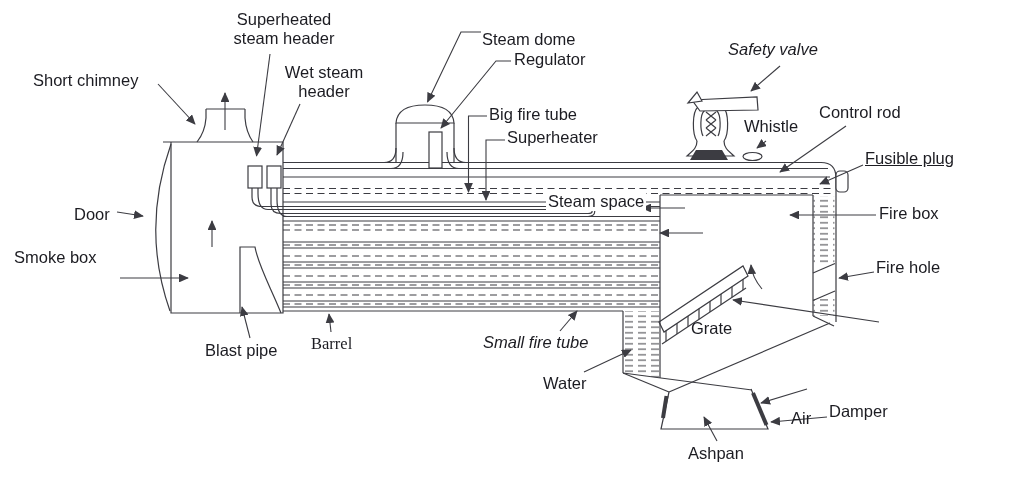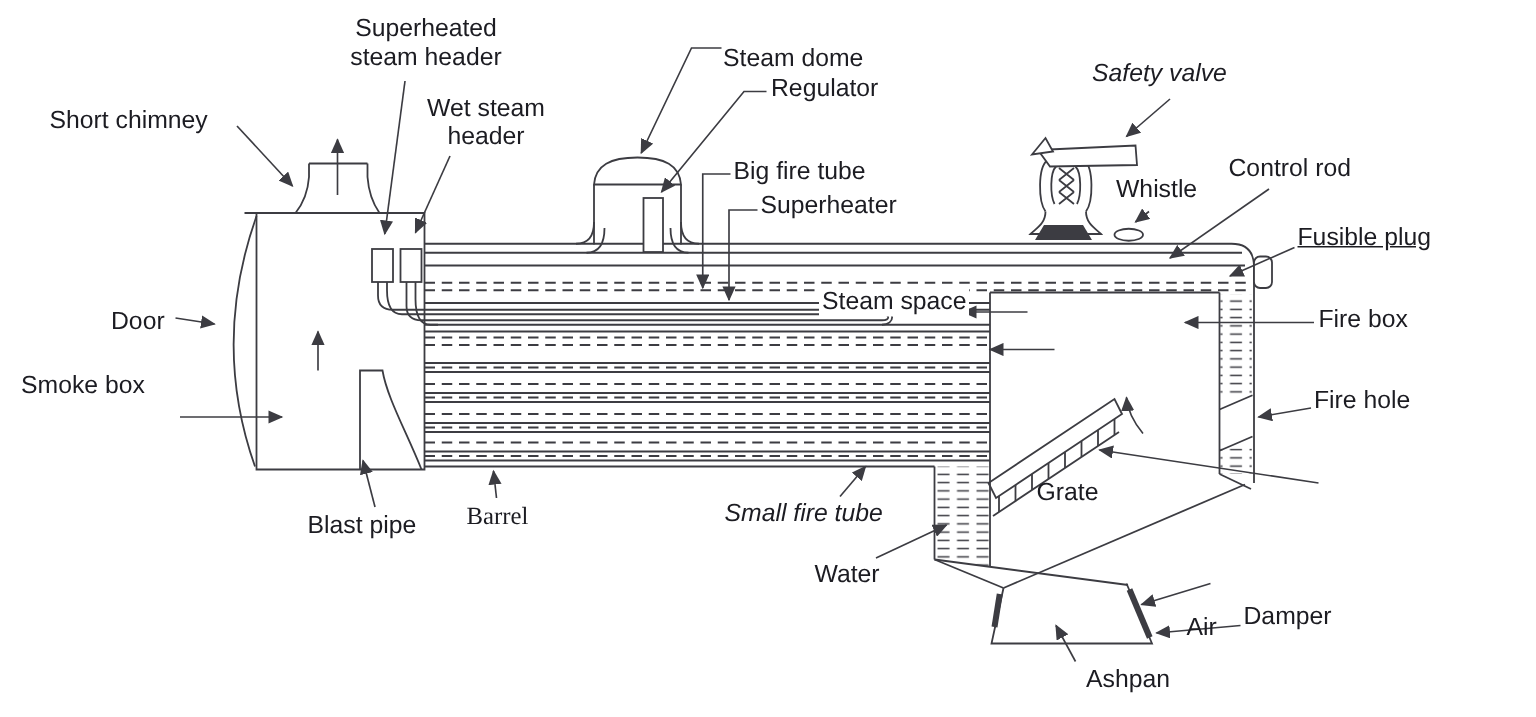--- a/index.html
+++ b/index.html
@@ -214,14 +214,14 @@
   <div class="lbl" style="left:74px;top:205px;">Door</div>
   <div class="lbl" style="left:14px;top:248px;">Smoke box</div>
   <div class="lbl" style="left:876px;top:258px;">Fire hole</div>
   <div class="lbl" style="left:691px;top:319px;">Grate</div>
   <div class="lbl" style="left:205px;top:341px;">Blast pipe</div>
   <div class="lbl" style="left:311px;top:334px;font-family:Liberation Serif, serif;">Barrel</div>
   <div class="lbl" style="left:483px;top:333px;font-style:italic;">Small fire tube</div>
   <div class="lbl" style="left:543px;top:374px;">Water</div>
   <div class="lbl" style="left:791px;top:372px;margin-top:37px;">Air</div>
   <div class="lbl" style="left:829px;top:402px;">Damper</div>
-  <div class="lbl" style="left:724px;top:444px;">Ashpan</div>
+  <div class="lbl" style="left:688px;top:444px;">Ashpan</div>
 </div>
 
 </body></html>

